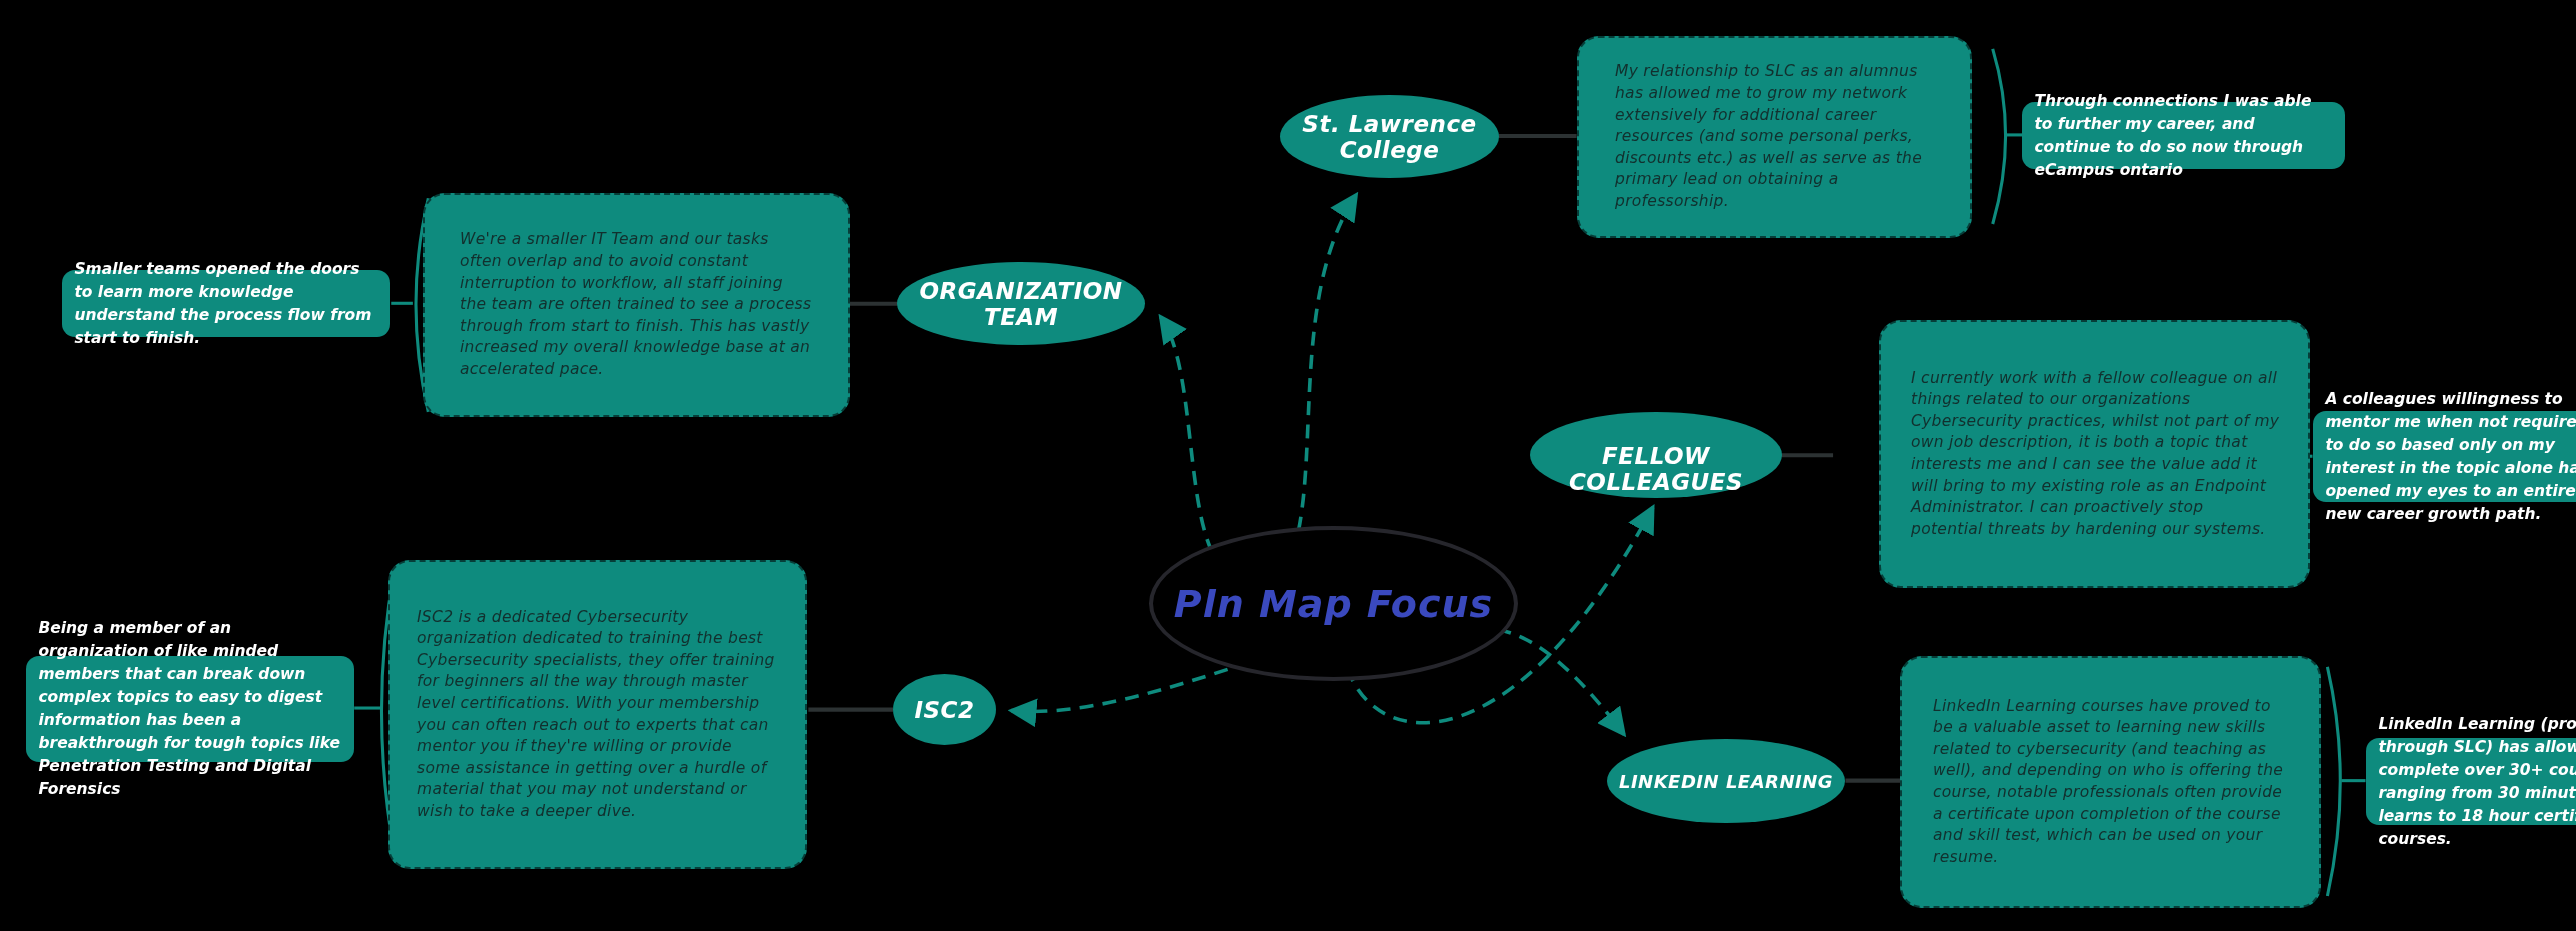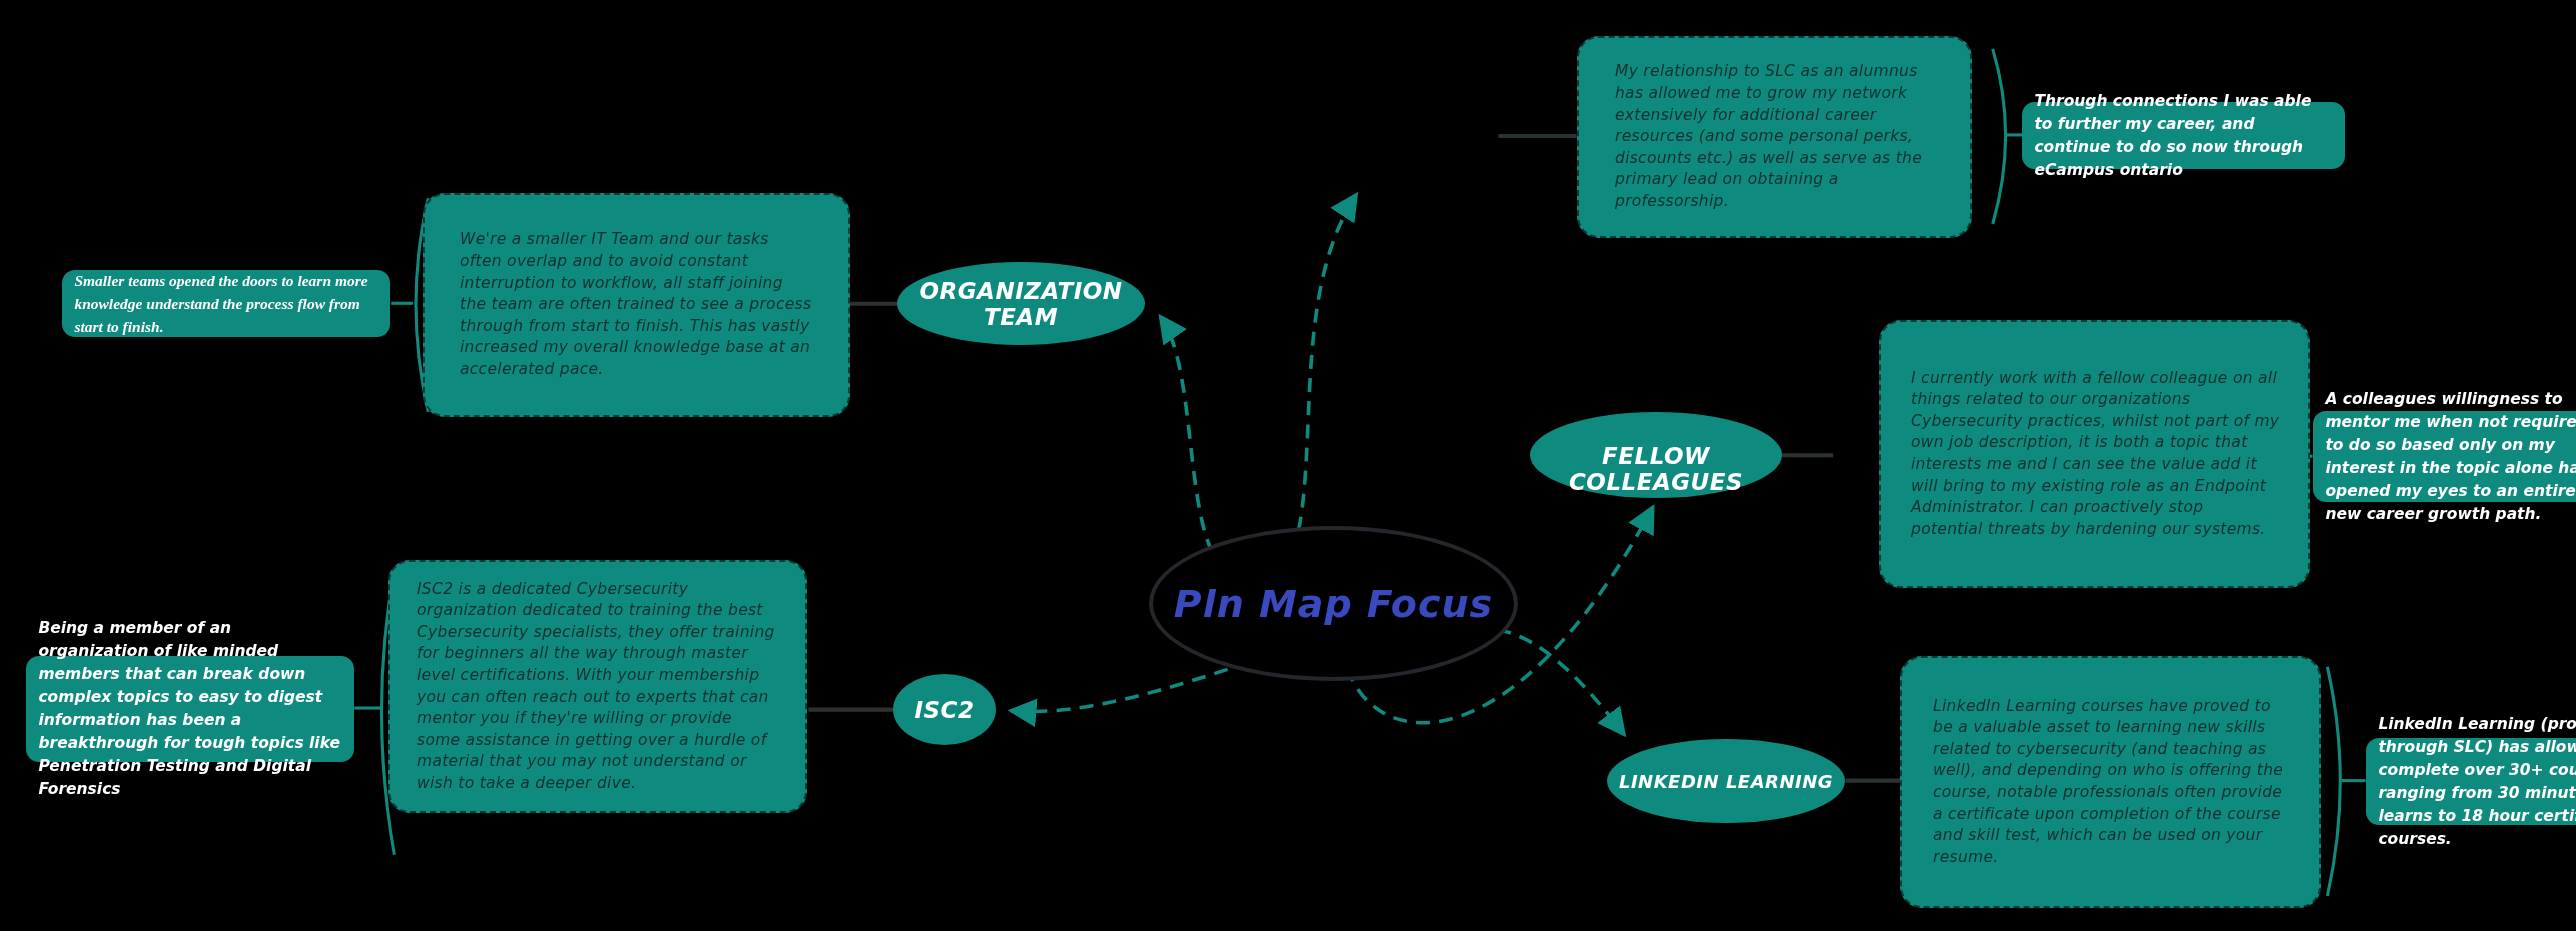--- a/index.html
+++ b/index.html
@@ -24,30 +24,30 @@
   .callout .txt{color:#fff;font-weight:bold;font-style:italic;font-size:15.5px;line-height:23px;}
 
   
   #el-slc{left:1280px;top:95px;width:219px;height:83px;} #el-slc .lbl{font-size:23px;}
   #note-slc{left:1577px;top:36px;width:395px;height:202px;padding:0 46px 0 36px;box-sizing:border-box;}
   #call-slc{left:2022px;top:102px;width:323px;height:67px;padding:3.1px 12.4px;box-sizing:border-box;}
 
   
   #el-org{left:897px;top:262px;width:248px;height:83px;} #el-org .lbl{font-size:23px;}
   #note-org{left:423px;top:193px;width:427px;height:224px;padding:0 36px 0 35px;box-sizing:border-box;}
-  #call-org{left:62px;top:270px;width:328px;height:67px;padding:3.1px 12.4px;box-sizing:border-box;font-family:Liberation Serif, serif;}
+  #call-org{left:62px;top:270px;width:328px;height:67px;padding:3.1px 12.4px;box-sizing:border-box;}
 
   
   #el-fel{left:1530px;top:412px;width:252px;height:86px;} #el-fel .lbl{font-size:23px;margin-top:27px;}
   #note-fel{left:1833px;top:320px;width:431px;height:268px;padding:0 28px 0 30px;box-sizing:border-box;margin-left:46px;}
   #call-fel{left:2313px;top:411px;width:310px;height:91px;padding:3.1px 12.4px;box-sizing:border-box;}
 
   
   #el-isc{left:893px;top:674px;width:103px;height:71px;} #el-isc .lbl{font-size:23px;}
-  #note-isc{left:388px;top:560px;width:419px;height:253px;padding:0 25px 0 27px;box-sizing:border-box;}
+  #note-isc{left:388px;top:560px;width:419px;height:309px;padding:0 25px 0 27px;box-sizing:border-box;}
   #call-isc{left:26px;top:656px;width:328px;height:106px;padding:3.1px 12.4px;box-sizing:border-box;}
 
   
   #el-lil{left:1607px;top:739px;width:238px;height:84px;} #el-lil .lbl{font-size:18px;}
   #note-lil{left:1900px;top:656px;width:421px;height:252px;padding:0 30px 0 31px;box-sizing:border-box;}
   #call-lil{left:2366px;top:738px;width:321px;height:87px;padding:3.1px 12.4px;box-sizing:border-box;}
 </style>
 </head>
 <body>
 
@@ -82,20 +82,23 @@
     <path d="M 830 385 Q 782 590 830 800" fill="none" stroke="#0E8B7E" stroke-width="6"></path>
     <path d="M 4425 650 Q 4476 885 4425 1120" fill="none" stroke="#0E8B7E" stroke-width="6"></path>
     <path d="M 764 1105 Q 714 1380 764 1660" fill="none" stroke="#0E8B7E" stroke-width="6"></path>
     <path d="M 4518 1295 Q 4568 1515 4518 1740" fill="none" stroke="#0E8B7E" stroke-width="6"></path>
   </svg>
 
   <div class="central">
     <span class="lbl">Pln Map Focus</span>
   </div>
 
+  <div class="ellipse" id="el-slc">
+    <span class="lbl">St. Lawrence College</span>
+  </div>
   <div class="note" id="note-slc">
     <span class="txt">My relationship to SLC as an alumnus has allowed me to grow my network extensively for additional career resources (and some personal perks, discounts etc.) as well as serve as the primary lead on obtaining a professorship.</span>
   </div>
   <div class="callout" id="call-slc">
     <span class="txt">Through connections I was able to further my career, and continue to do so now through eCampus ontario</span>
   </div>
 
   <div class="ellipse" id="el-org">
     <span class="lbl">ORGANIZATION TEAM</span>
   </div>

